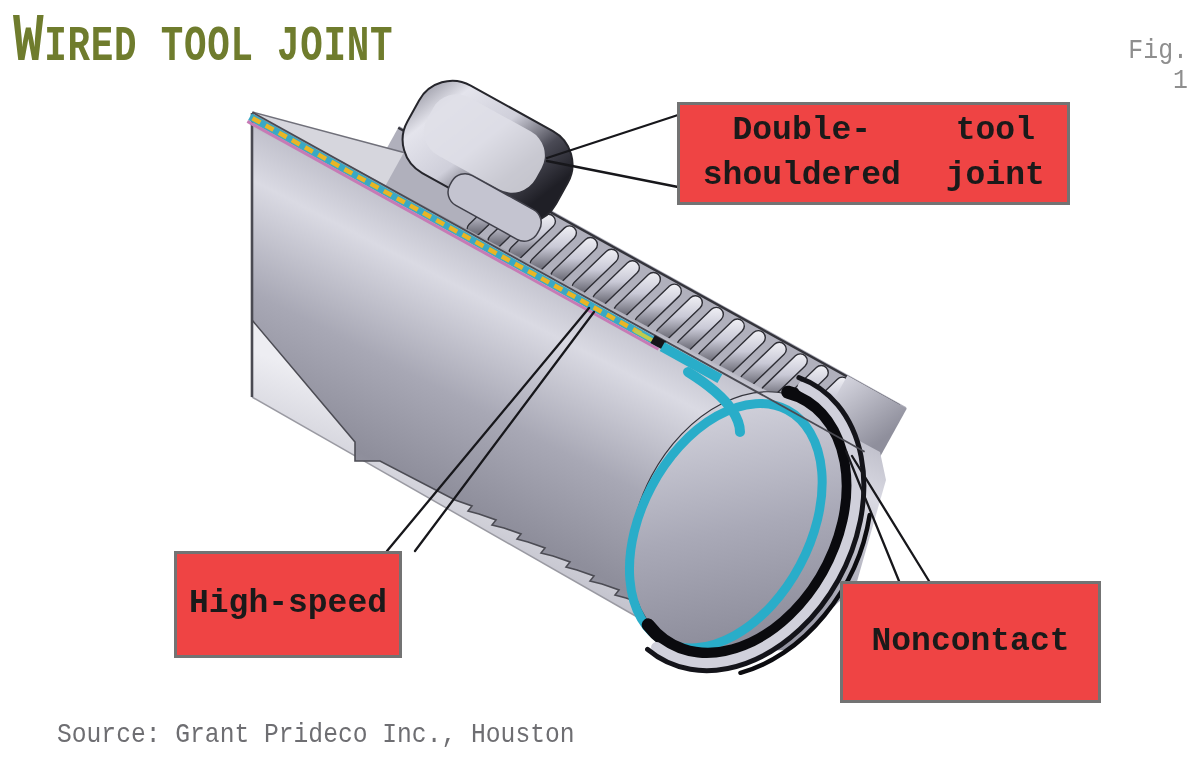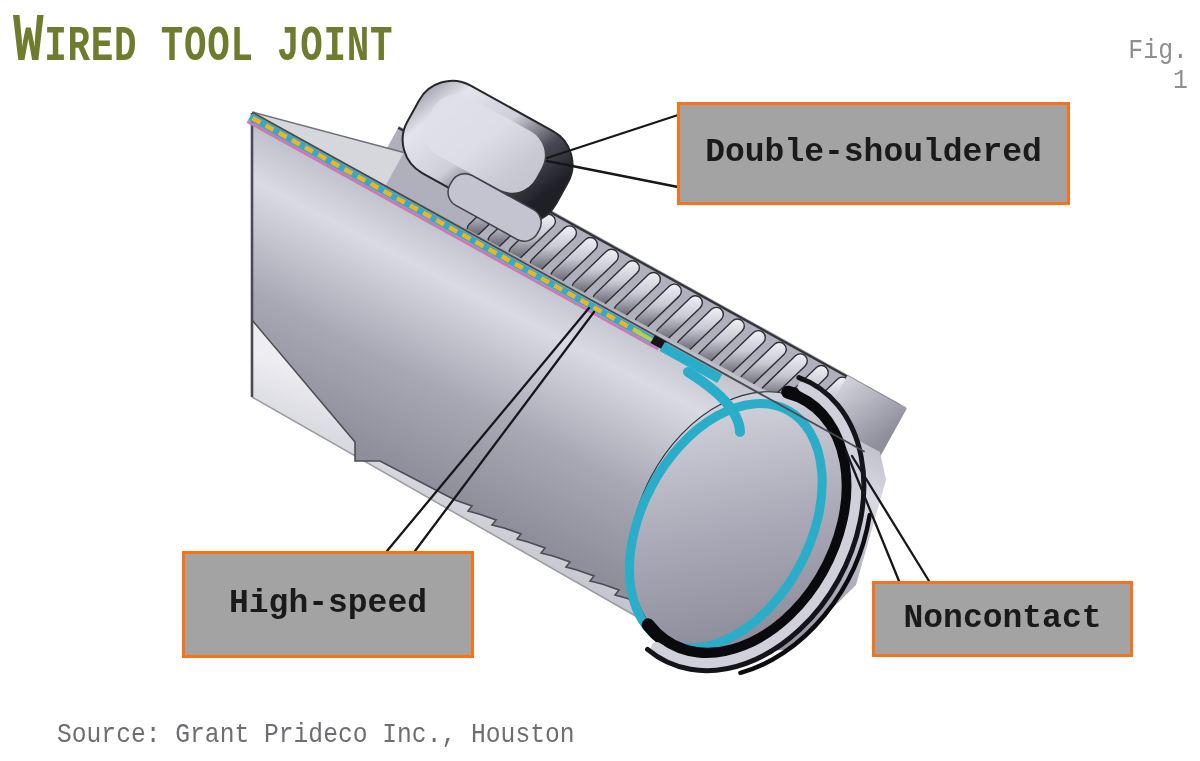--- a/index.html
+++ b/index.html
@@ -5,26 +5,26 @@
   html,body{margin:0;padding:0;background:#ffffff;}
   #stage{position:relative;width:1200px;height:761px;background:#ffffff;overflow:hidden;
          font-family:Liberation Mono, monospace;}
   #illustration{position:absolute;left:0;top:0;}
   .title{position:absolute;left:13px;top:8px;color:#6f7c2d;font-weight:bold;white-space:nowrap;
          transform:scaleX(0.75);transform-origin:left top;letter-spacing:1px;}
   .title-initial{font-size:68px;line-height:1;}
   .title-rest{font-size:50px;line-height:1;}
   .fig-label{position:absolute;left:1098px;top:36px;width:90px;text-align:right;color:#8e8e8e;
              font-size:27px;transform:scaleX(0.92);transform-origin:right top;}
-  .callout{position:absolute;box-sizing:border-box;border:3px solid #f97316;background:#a3a3a3;
+  .callout{position:absolute;box-sizing:border-box;border:3px solid #737373;background:#ef4444;
            display:flex;flex-direction:row;justify-content:center;align-items:center;
            font-weight:bold;font-size:33px;line-height:1.36;color:#1a1a1a;text-align:center;}
   #callout-ds{left:677px;top:102px;width:393px;height:103px;}
-  #callout-hs{left:182px;top:551px;width:292px;height:107px;}
-  #callout-nc{left:872px;top:581px;width:261px;height:76px;text-align:right;}
+  #callout-hs{left:174px;top:551px;width:228px;height:107px;}
+  #callout-nc{left:840px;top:581px;width:261px;height:122px;text-align:right;}
   .source{position:absolute;left:57px;top:719px;color:#6e6e72;font-size:28px;
           transform:scaleX(0.88);transform-origin:left top;white-space:nowrap;}
 </style>
 </head>
 <body>
 
 <div id="stage">
 
   <svg id="illustration" width="1200" height="761" viewBox="0 0 1200 761">
     <defs>
@@ -152,20 +152,21 @@
   </svg>
 
   <div class="title">
     <span class="title-initial">W</span><span class="title-rest">IRED TOOL JOINT</span>
   </div>
 
   <div class="fig-label">Fig. 1</div>
 
   <div class="callout" id="callout-ds">
     <span>Double-shouldered</span>
+    <span>tool joint</span>
   </div>
 
   <div class="callout" id="callout-hs">
     <span>High-speed</span>
   </div>
 
   <div class="callout" id="callout-nc">
     <span>Noncontact</span>
   </div>
 

